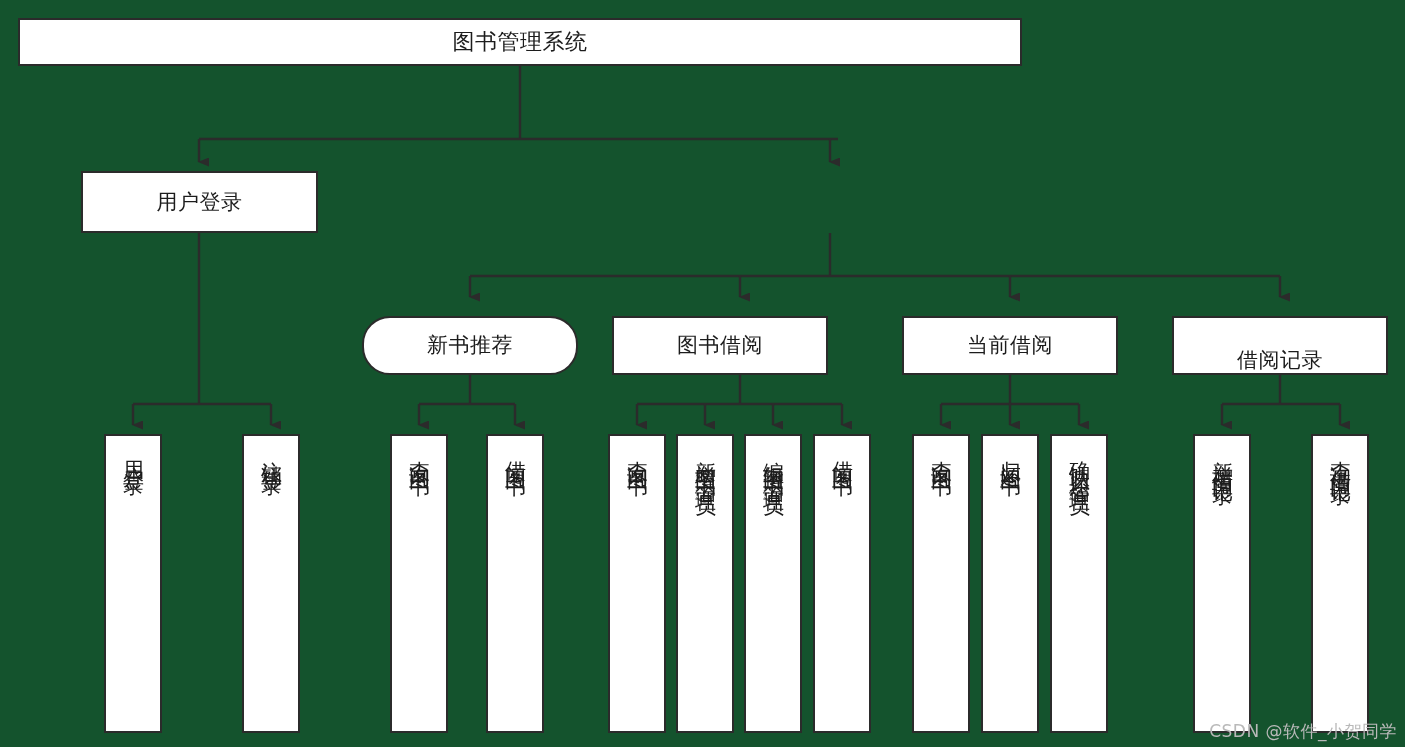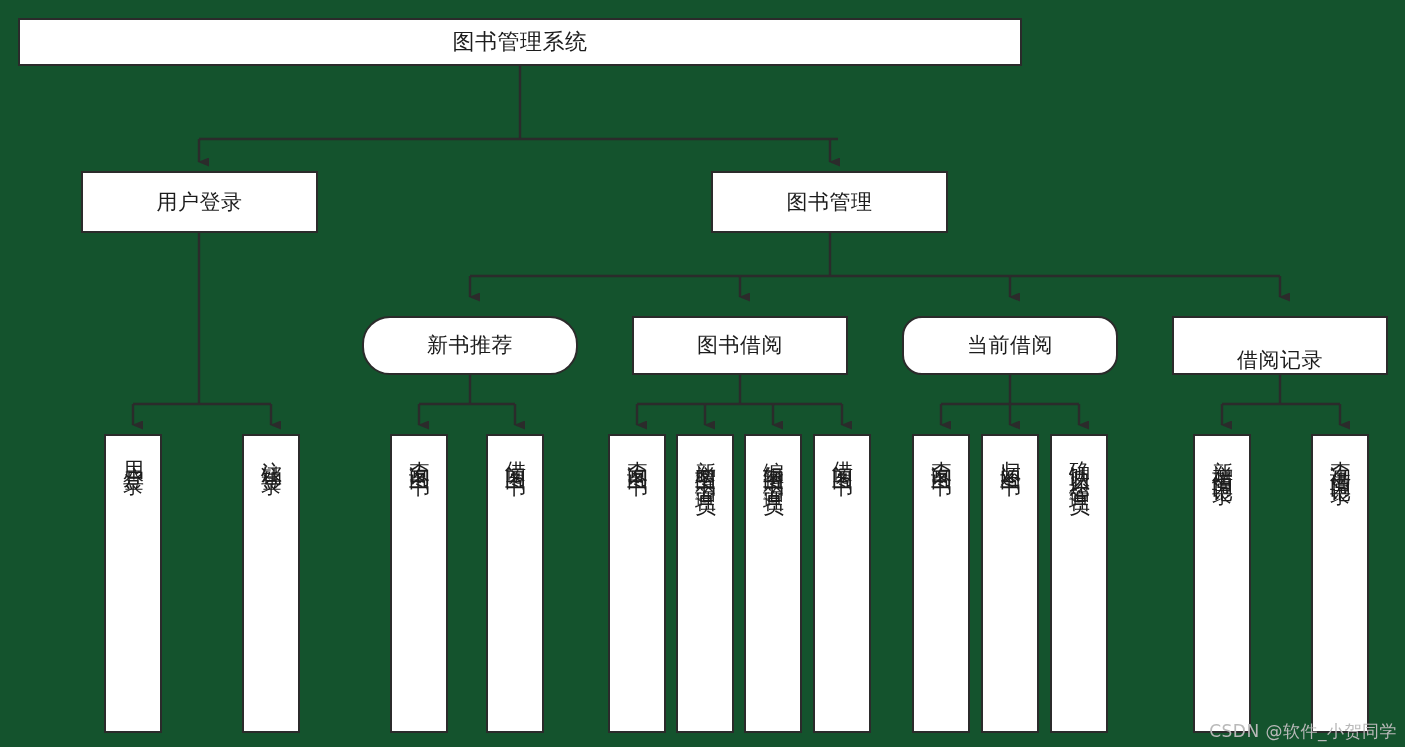--- a/index.html
+++ b/index.html
@@ -130,33 +130,30 @@
   </svg>
 
   <div class="node horiz root" style="left:18px; top:18px; width:1004px; height:48px;">
     <span class="label">图书管理系统</span>
   </div>
 
   <div class="node horiz" style="left:81px; top:171px; width:237px; height:62px;">
     <span class="label">用户登录</span>
   </div>
 
-  <div class="node horiz" style="left:711px; top:171px; width:237px; height:62px;">
-    <span class="label">图书管理</span>
-  </div>
 
   <div class="node horiz" style="left:362px; top:316px; width:216px; height:59px;border-radius:28px;">
     <span class="label">新书推荐</span>
   </div>
 
-  <div class="node horiz" style="left:632px; top:316px; width:216px; height:59px;">
+  <div class="node horiz" style="left:612px; top:316px; width:216px; height:59px;">
     <span class="label">图书借阅</span>
   </div>
 
-  <div class="node horiz" style="left:902px; top:316px; width:216px; height:59px;border-radius:20px;">
+  <div class="node horiz" style="left:902px; top:316px; width:216px; height:59px;">
     <span class="label">当前借阅</span>
   </div>
 
   <div class="node horiz" style="left:1172px; top:316px; width:216px; height:59px;align-items:flex-end;">
     <span class="label">借阅记录</span>
   </div>
 
   <div class="node vert" style="left:104px; top:434px; width:58px; height:299px;">
     <span class="label">用户登录</span>
   </div>

